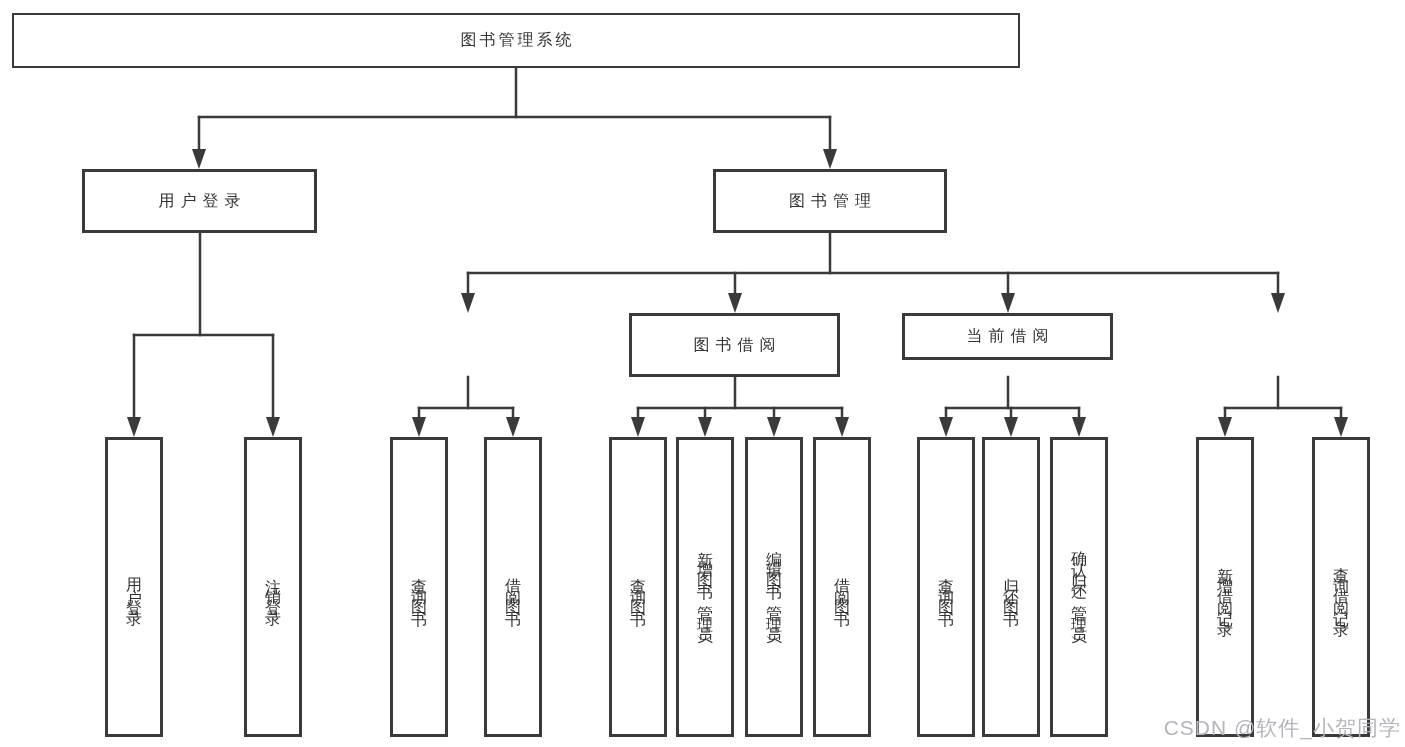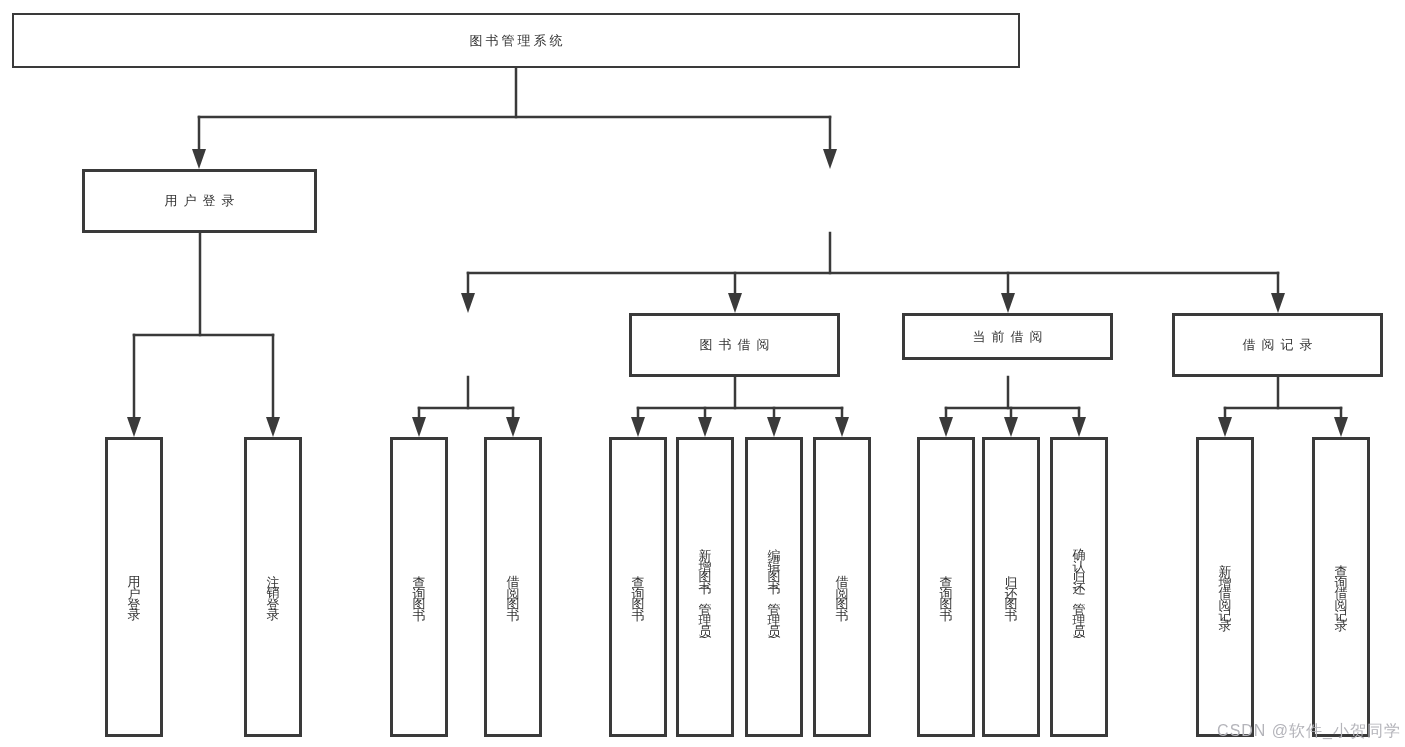--- a/index.html
+++ b/index.html
@@ -23,35 +23,35 @@
   .hbox,.vbox{
     position:absolute;
     box-sizing:border-box;
     background:var(--bg);
     border:3px solid var(--line);
     color:var(--text);
     display:flex;
     align-items:center;
     justify-content:center;
     z-index:2;
-    font-size:13px;
+    font-size:16px;
   }
   .hbox{letter-spacing:6px;text-indent:6px;}
   .hbox.root{border-width:2.5px;letter-spacing:3px;text-indent:3px;}
   .vbox{
     writing-mode:vertical-rl;
     text-orientation:mixed;
     letter-spacing:11px;
     line-height:1;
   }
   .watermark{
     position:absolute;
     right:4px;bottom:5px;
     color:var(--wm);
-    font-size:16px;
+    font-size:21px;
     letter-spacing:1px;
     z-index:3;
     white-space:nowrap;
   }
 </style>
 </head>
 <body>
 
 <div class="stage">
 
@@ -120,24 +120,24 @@
         <line x1="1225" y1="408" x2="1225" y2="421" stroke="#3a3a3a" stroke-width="2.5" stroke-linecap="square"></line>
         <polygon points="1218,417 1232,417 1225,437" fill="#3a3a3a"></polygon>
         <line x1="1341" y1="408" x2="1341" y2="421" stroke="#3a3a3a" stroke-width="2.5" stroke-linecap="square"></line>
         <polygon points="1334,417 1348,417 1341,437" fill="#3a3a3a"></polygon>
       </g>
     </svg>
 
   <div class="hbox root" style="left:12px;top:13px;width:1008px;height:55px;">图书管理系统</div>
 
   <div class="hbox" style="left:82px;top:169px;width:235px;height:64px;">用户登录</div>
+  <div class="hbox" style="left:713px;top:169px;width:234px;height:64px;">图书管理</div>
 
   <div class="hbox" style="left:629px;top:313px;width:211px;height:64px;text-align:right;">图书借阅</div>
   <div class="hbox" style="left:902px;top:313px;width:211px;height:47px;">当前借阅</div>
-  <div class="hbox" style="left:1172px;top:313px;width:211px;height:64px;">借阅记录</div>
 
   <div class="vbox" style="left:105px;top:437px;width:58px;height:300px;">用户登录</div>
   <div class="vbox" style="left:244px;top:437px;width:58px;height:300px;">注销登录</div>
 
   <div class="vbox" style="left:390px;top:437px;width:58px;height:300px;">查询图书</div>
   <div class="vbox" style="left:484px;top:437px;width:58px;height:300px;">借阅图书</div>
 
   <div class="vbox" style="left:609px;top:437px;width:58px;height:300px;">查询图书</div>
   <div class="vbox" style="left:676px;top:437px;width:58px;height:300px;">新增图书（管理员）</div>
   <div class="vbox" style="left:745px;top:437px;width:58px;height:300px;">编辑图书（管理员）</div>

